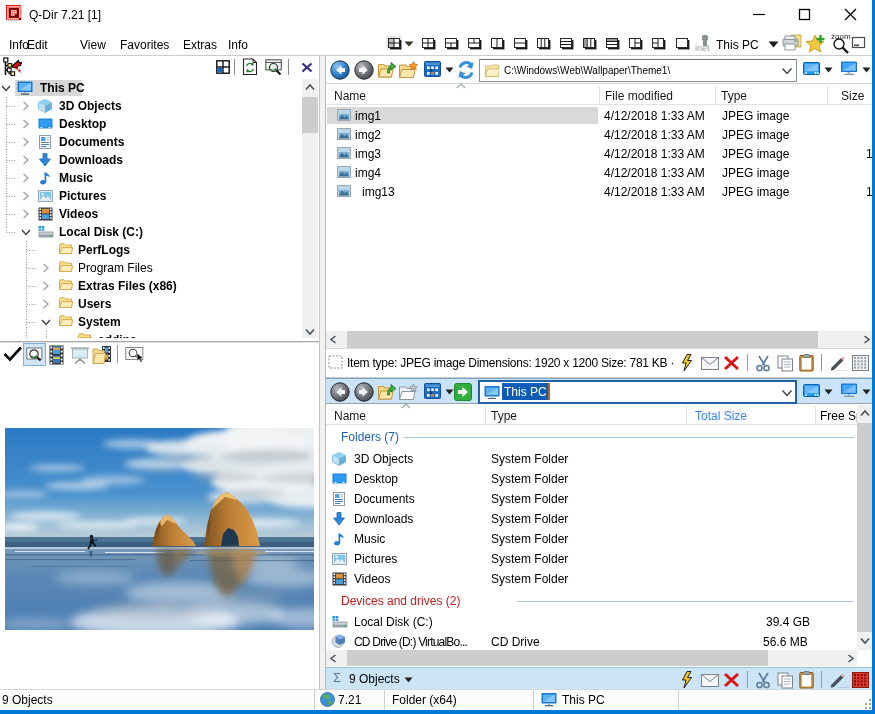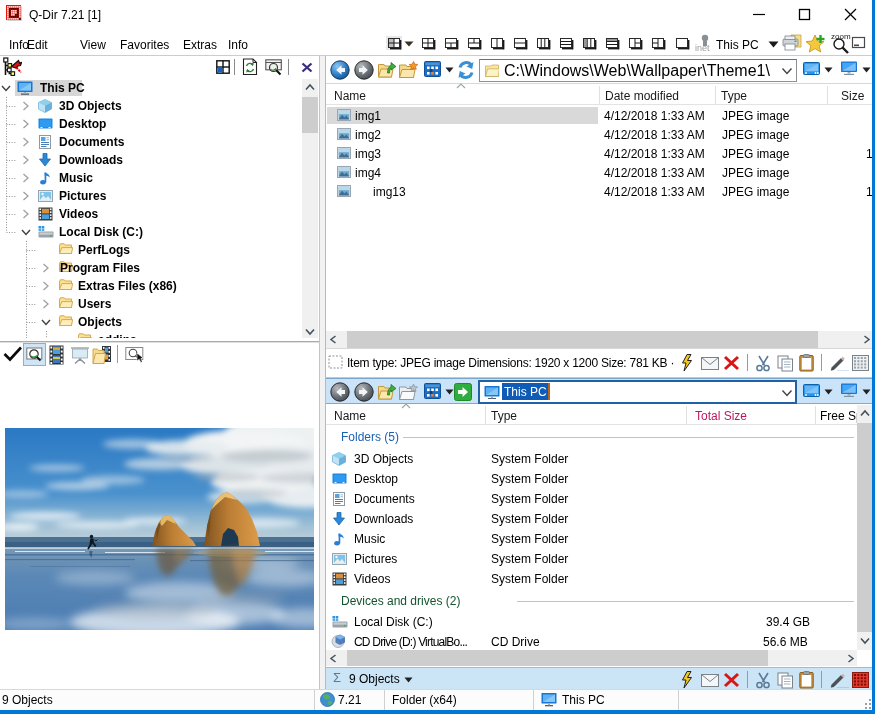--- a/index.html
+++ b/index.html
@@ -382,21 +382,21 @@
       <path d="M0.5 10.5 L2.8 4.6 L13.6 4.6 L12.5 10.5 Z" fill="#fdedb8" stroke="#d9a94d" stroke-width="1"></path>
     </svg>
     <div class="t" style="left:78px;top:164px;font-weight:bold">PerfLogs</div>
 <svg class="ab" style="left:42px;top:184px" width="7" height="10" viewBox="0 0 7 10">
       <path d="M1.5 1 L6 5 L1.5 9" fill="none" stroke="#a0a0a0" stroke-width="1.3"></path>
     </svg>
     <svg class="ab" style="left:59px;top:181px" width="14" height="16" viewBox="0 0 14 14">
       <path d="M0.5 3 L0.5 10.5 L12.5 10.5 L12.5 2 L6.2 2 L5.2 0.8 L1.2 0.8 Z" fill="#fbe190" stroke="#d9a94d" stroke-width="1"></path>
       <path d="M0.5 10.5 L2.8 4.6 L13.6 4.6 L12.5 10.5 Z" fill="#fdedb8" stroke="#d9a94d" stroke-width="1"></path>
     </svg>
-    <div class="t" style="left:60px;top:182px;font-weight:bold">Program Files</div>
+    <div class="t" style="left:78px;top:182px;font-weight:normal">Program Files</div>
 <svg class="ab" style="left:42px;top:202px" width="7" height="10" viewBox="0 0 7 10">
       <path d="M1.5 1 L6 5 L1.5 9" fill="none" stroke="#a0a0a0" stroke-width="1.3"></path>
     </svg>
     <svg class="ab" style="left:59px;top:199px" width="14" height="16" viewBox="0 0 14 14">
       <path d="M0.5 3 L0.5 10.5 L12.5 10.5 L12.5 2 L6.2 2 L5.2 0.8 L1.2 0.8 Z" fill="#fbe190" stroke="#d9a94d" stroke-width="1"></path>
       <path d="M0.5 10.5 L2.8 4.6 L13.6 4.6 L12.5 10.5 Z" fill="#fdedb8" stroke="#d9a94d" stroke-width="1"></path>
     </svg>
     <div class="t" style="left:78px;top:200px;font-weight:bold">Extras Files (x86)</div>
 <svg class="ab" style="left:42px;top:220px" width="7" height="10" viewBox="0 0 7 10">
       <path d="M1.5 1 L6 5 L1.5 9" fill="none" stroke="#a0a0a0" stroke-width="1.3"></path>
@@ -406,21 +406,21 @@
       <path d="M0.5 10.5 L2.8 4.6 L13.6 4.6 L12.5 10.5 Z" fill="#fdedb8" stroke="#d9a94d" stroke-width="1"></path>
     </svg>
     <div class="t" style="left:78px;top:218px;font-weight:bold">Users</div>
 <svg class="ab" style="left:41px;top:240px" width="10" height="7" viewBox="0 0 10 7">
       <path d="M1 1 L5 5.5 L9 1" fill="none" stroke="#404040" stroke-width="1.4"></path>
     </svg>
     <svg class="ab" style="left:59px;top:235px" width="14" height="16" viewBox="0 0 14 14">
       <path d="M0.5 3 L0.5 10.5 L12.5 10.5 L12.5 2 L6.2 2 L5.2 0.8 L1.2 0.8 Z" fill="#fbe190" stroke="#d9a94d" stroke-width="1"></path>
       <path d="M0.5 10.5 L2.8 4.6 L13.6 4.6 L12.5 10.5 Z" fill="#fdedb8" stroke="#d9a94d" stroke-width="1"></path>
     </svg>
-    <div class="t" style="left:78px;top:236px;font-weight:bold">Objects</div>
+    <div class="t" style="left:78px;top:236px;font-weight:bold">System</div>
 <svg class="ab" style="left:78px;top:253px" width="14" height="16" viewBox="0 0 14 14">
       <path d="M0.5 3 L0.5 10.5 L12.5 10.5 L12.5 2 L6.2 2 L5.2 0.8 L1.2 0.8 Z" fill="#fbe190" stroke="#d9a94d" stroke-width="1"></path>
       <path d="M0.5 10.5 L2.8 4.6 L13.6 4.6 L12.5 10.5 Z" fill="#fdedb8" stroke="#d9a94d" stroke-width="1"></path>
     </svg>
     <div class="t" style="left:98px;top:254px;font-weight:bold">addins</div>
 </div>
 <div class="ab" style="left:302px;top:79px;width:16px;height:259px;background:#f0f0f0"></div>
 <svg class="ab" style="left:305px;top:83px" width="10" height="8" viewBox="0 0 10 8">
     <path d="M1 6.5 L5 2 L9 6.5" fill="none" stroke="#44525c" stroke-width="1.6"></path>
   </svg>
@@ -649,21 +649,21 @@
     <path d="M3 6.5 A6.5 6.5 0 0 1 14.5 4.2" fill="none" stroke="#3b8fd6" stroke-width="3"></path>
     <path d="M16.5 1 L15.2 8 L9.5 5.5 Z" fill="#3b8fd6"></path>
     <path d="M15 11.5 A6.5 6.5 0 0 1 3.5 13.8" fill="none" stroke="#3b8fd6" stroke-width="3"></path>
     <path d="M1.5 17 L2.8 10 L8.5 12.5 Z" fill="#3b8fd6"></path>
   </svg>
 <div class="ab" style="left:479px;top:59px;width:318px;height:23px;background:#fff;border:1px solid #8a9097;border-top-color:#6a7077"></div>
 <svg class="ab" style="left:485px;top:64px" width="14" height="13" viewBox="0 0 14 13">
     <path d="M0.5 2 L0.5 12.5 L13.5 12.5 L13.5 1 L7 1 L6 2 Z" fill="#f9e6a0" stroke="#cdae62" stroke-width="0.8"></path>
     <path d="M0.5 12.5 L2.6 4.8 L14.3 4.8 L13.5 12.5 Z" fill="#fdf3c8" stroke="#cdae62" stroke-width="0.8"></path>
   </svg>
-<div class="t" style="left:504px;top:64px;font-size:16px">C:\Windows\Web\Wallpaper\Theme1\</div>
+<div class="t" style="left:504px;top:64px;font-size:10px">C:\Windows\Web\Wallpaper\Theme1\</div>
 <svg class="ab" style="left:781px;top:67px" width="12" height="8" viewBox="0 0 12 8">
     <path d="M1.5 1.5 L6 6.5 L10.5 1.5" fill="none" stroke="#444" stroke-width="1.4"></path>
   </svg>
 <svg class="ab" style="left:803px;top:62px" width="17" height="13" viewBox="0 0 17 13">
     <rect x="0.5" y="0.5" width="16" height="12" rx="1" fill="#2196f3" stroke="#0c62a8" stroke-width="1"></rect>
     <rect x="1.8" y="1.8" width="13.4" height="7.4" fill="#64b5f6"></rect>
     <path d="M1.8 9.2 L15.2 1.8 L15.2 9.2 Z" fill="#90caf9" opacity="0.7"></path>
     <circle cx="3" cy="11" r="0.9" fill="#fff"></circle>
     <circle cx="12.5" cy="11" r="0.9" fill="#fff"></circle>
     <circle cx="14.8" cy="11" r="0.9" fill="#fff"></circle>
@@ -682,21 +682,21 @@
     <path d="M0.5 0.5 L8.5 0.5 L4.5 5.5 Z" fill="#222"></path>
   </svg>
 <div class="ab" style="left:326px;top:104px;width:547px;height:1px;background:#e3e3e3"></div>
 <div class="ab" style="left:599px;top:86px;width:1px;height:18px;background:#e0e0e0"></div>
 <div class="ab" style="left:715px;top:86px;width:1px;height:18px;background:#e0e0e0"></div>
 <div class="ab" style="left:827px;top:86px;width:1px;height:18px;background:#e0e0e0"></div>
 <div class="t" style="left:334px;top:89px;color:#1a1a1a">Name</div>
 <svg class="ab" style="left:456px;top:83px" width="10" height="6" viewBox="0 0 10 6">
     <path d="M1 5 L5 1 L9 5" fill="none" stroke="#9aa" stroke-width="1.2"></path>
   </svg>
-<div class="t" style="left:605px;top:89px;color:#1a1a1a">Date modified</div>
+<div class="t" style="left:605px;top:89px;color:#1a1a1a">File modified</div>
 <div class="t" style="left:721px;top:89px;color:#1a1a1a">Type</div>
 <div class="t" style="left:841px;top:89px;color:#1a1a1a">Size</div>
 <div class="ab" style="left:327px;top:107px;width:271px;height:17px;background:#d9d9d9"></div>
 <svg class="ab" style="left:337px;top:109px" width="14" height="12" viewBox="0 0 14 12">
     <rect x="0.5" y="0.5" width="13" height="11" fill="#eef1f3" stroke="#9aa7b2" stroke-width="1"></rect>
     <rect x="1.6" y="1.6" width="10.8" height="8.8" fill="#71a8cc"></rect>
     <rect x="1.6" y="1.6" width="10.8" height="3.6" fill="#b8d9ea"></rect>
     <path d="M1.6 10.4 L5 5.8 L7.5 8.4 L9.3 6.6 L12.4 10.4 Z" fill="#3d6f95"></path>
   </svg>
 <div class="t" style="left:355px;top:109px">img1</div>
@@ -729,21 +729,21 @@
   </svg>
 <div class="t" style="left:355px;top:166px">img4</div>
 <div class="t" style="left:604px;top:166px">4/12/2018 1:33 AM</div>
 <div class="t" style="left:722px;top:166px">JPEG image</div>
 <svg class="ab" style="left:337px;top:185px" width="14" height="12" viewBox="0 0 14 12">
     <rect x="0.5" y="0.5" width="13" height="11" fill="#eef1f3" stroke="#9aa7b2" stroke-width="1"></rect>
     <rect x="1.6" y="1.6" width="10.8" height="8.8" fill="#71a8cc"></rect>
     <rect x="1.6" y="1.6" width="10.8" height="3.6" fill="#b8d9ea"></rect>
     <path d="M1.6 10.4 L5 5.8 L7.5 8.4 L9.3 6.6 L12.4 10.4 Z" fill="#3d6f95"></path>
   </svg>
-<div class="t" style="left:373px;top:185px">img13</div>
+<div class="t" style="left:362px;top:185px">img13</div>
 <div class="t" style="left:604px;top:185px">4/12/2018 1:33 AM</div>
 <div class="t" style="left:722px;top:185px">JPEG image</div>
 <div class="t" style="left:866px;top:185px">1</div>
 <div class="ab" style="left:326px;top:331px;width:547px;height:17px;background:#f0f0f0"></div>
 <svg class="ab" style="left:329px;top:335px" width="8" height="9" viewBox="0 0 8 9">
     <path d="M6.5 1 L2 4.5 L6.5 8" fill="none" stroke="#44525c" stroke-width="1.5"></path>
   </svg>
 <div class="ab" style="left:347px;top:331px;width:471px;height:17px;background:#cdcdcd"></div>
 <svg class="ab" style="left:863px;top:335px" width="8" height="9" viewBox="0 0 8 9">
     <path d="M1.5 1 L6 4.5 L1.5 8" fill="none" stroke="#44525c" stroke-width="1.5"></path>
@@ -899,23 +899,23 @@
   </svg>
 <div class="ab" style="left:326px;top:424px;width:547px;height:1px;background:#e3e3e3"></div>
 <div class="ab" style="left:485px;top:406px;width:1px;height:18px;background:#e0e0e0"></div>
 <div class="ab" style="left:686px;top:406px;width:1px;height:18px;background:#e0e0e0"></div>
 <div class="ab" style="left:815px;top:406px;width:1px;height:18px;background:#e0e0e0"></div>
 <div class="t" style="left:334px;top:409px;color:#1a1a1a">Name</div>
 <svg class="ab" style="left:401px;top:403px" width="10" height="6" viewBox="0 0 10 6">
     <path d="M1 5 L5 1 L9 5" fill="none" stroke="#9aa" stroke-width="1.2"></path>
   </svg>
 <div class="t" style="left:491px;top:409px;color:#1a1a1a">Type</div>
-<div class="t" style="left:695px;top:409px;color:#be185d">Total Size</div>
+<div class="t" style="left:695px;top:409px;color:#3b82f6">Total Size</div>
 <div class="ab" style="left:820px;top:409px;width:37px;height:14px;overflow:hidden"><span style="white-space:nowrap">Free Space</span></div>
-<div class="t" style="left:341px;top:430px;color:#1c62b0">Folders (5)</div>
+<div class="t" style="left:341px;top:430px;color:#1c62b0">Folders (7)</div>
 <div class="ab" style="left:403px;top:437px;width:451px;height:1px;background:#a9c9e9"></div>
 <svg class="ab" style="left:332px;top:451px" width="16" height="16" viewBox="0 0 16 14">
     <path d="M7 0.5 L13.5 3.5 L13.5 10 L7 13.5 L0.5 10 L0.5 3.5 Z" fill="#bfe3f5" stroke="#6fb6dd" stroke-width="0.8"></path>
     <path d="M7 0.5 L13.5 3.5 L7 6.8 L0.5 3.5 Z" fill="#8fd0ef"></path>
     <path d="M7 6.8 L13.5 3.5 L13.5 10 L7 13.5 Z" fill="#5aa7d6" opacity="0.85"></path>
   </svg>
 <div class="t" style="left:354px;top:452px">3D Objects</div>
 <div class="t" style="left:491px;top:452px">System Folder</div>
 <svg class="ab" style="left:332px;top:471px" width="16" height="16" viewBox="0 0 16 14">
     <rect x="0.5" y="1.5" width="14" height="10" rx="0.8" fill="#1f87e0"></rect>
@@ -966,21 +966,21 @@
       <rect x="11.9" y="1.5" width="1.6" height="1.6"></rect>
       <rect x="11.9" y="4.4" width="1.6" height="1.6"></rect>
       <rect x="11.9" y="7.3" width="1.6" height="1.6"></rect>
       <rect x="11.9" y="10.2" width="1.6" height="1.6"></rect>
     </g>
     <rect x="4" y="1.8" width="7" height="4.6" fill="#d88f3c"></rect>
     <rect x="4" y="7.4" width="7" height="4.6" fill="#4a9fd8"></rect>
   </svg>
 <div class="t" style="left:354px;top:572px">Videos</div>
 <div class="t" style="left:491px;top:572px">System Folder</div>
-<div class="t" style="left:341px;top:594px;color:#14532d">Devices and drives (2)</div>
+<div class="t" style="left:341px;top:594px;color:#b91c1c">Devices and drives (2)</div>
 <div class="ab" style="left:517px;top:601px;width:337px;height:1px;background:#a9c9e9"></div>
 <svg class="ab" style="left:332px;top:614px" width="16" height="16" viewBox="0 0 16 14">
     <rect x="0.5" y="6.5" width="15" height="6" rx="1" fill="#9aa3ab"></rect>
     <rect x="1.5" y="7.5" width="13" height="2.2" fill="#c8cdd2"></rect>
     <circle cx="12.8" cy="10.6" r="0.9" fill="#3fae49"></circle>
     <g fill="#2b95e0">
       <rect x="0.5" y="1" width="2.6" height="2.6"></rect>
       <rect x="3.7" y="1" width="2.6" height="2.6"></rect>
       <rect x="0.5" y="4.2" width="2.6" height="1.6"></rect>
       <rect x="3.7" y="4.2" width="2.6" height="1.6"></rect>

